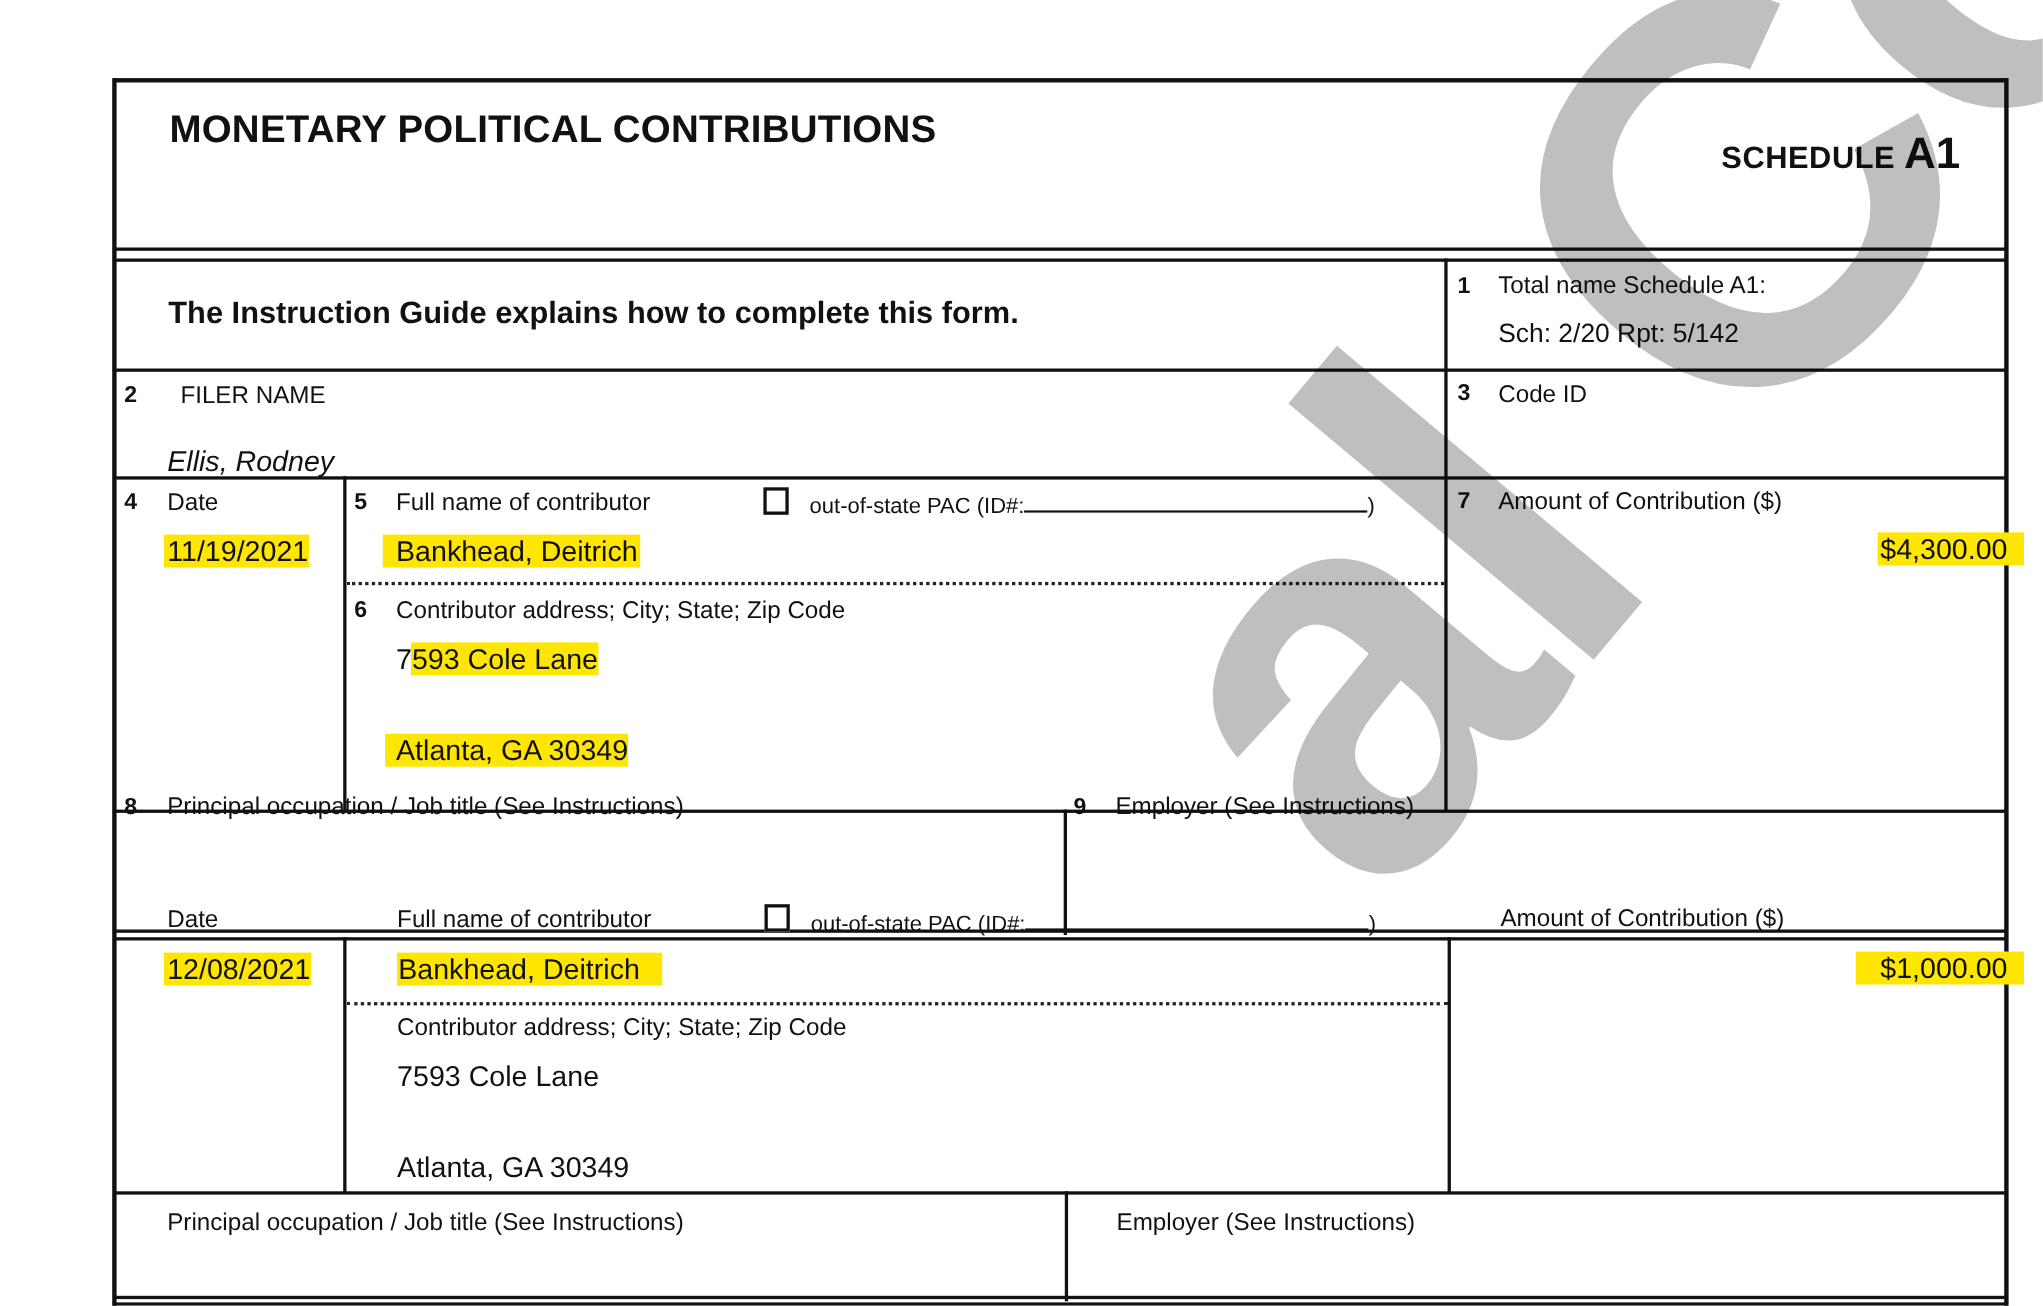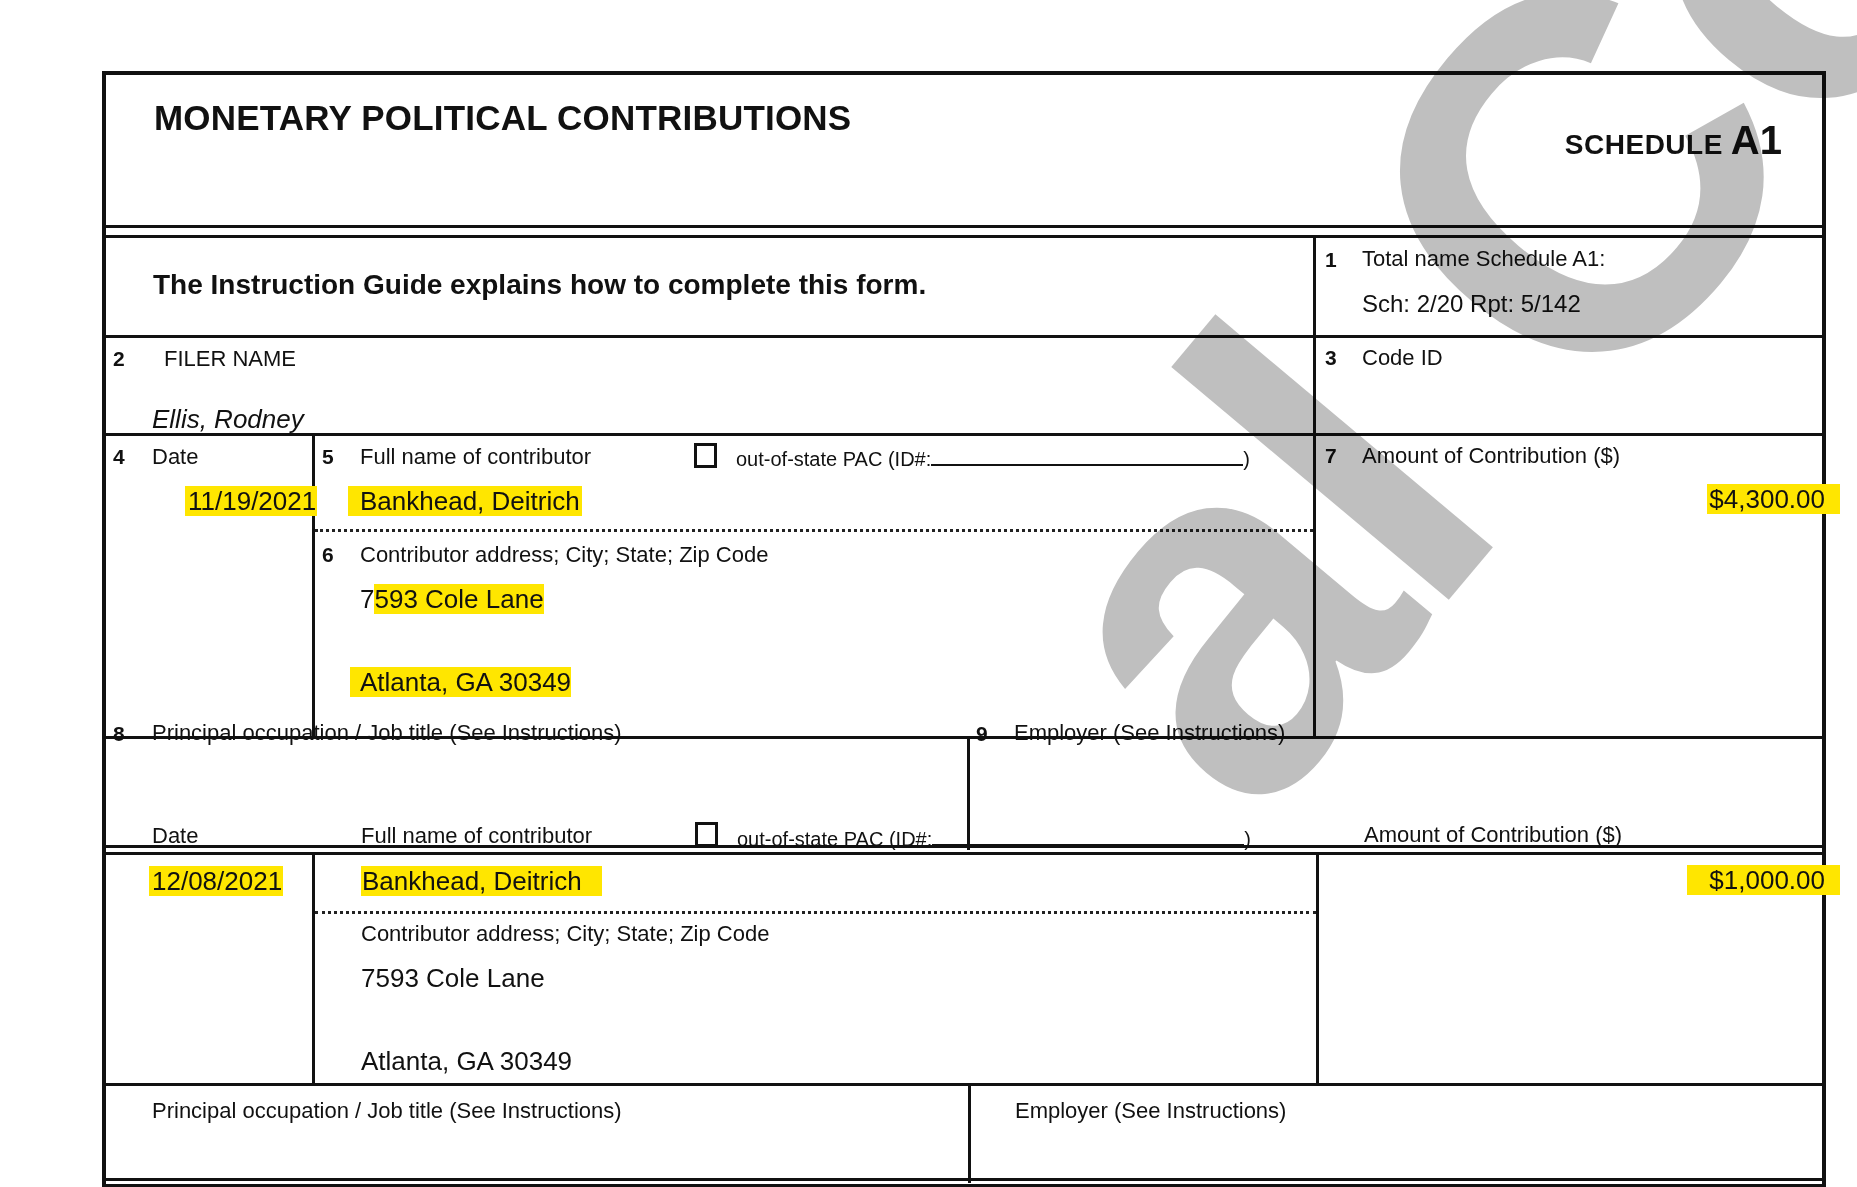--- a/index.html
+++ b/index.html
@@ -68,21 +68,21 @@
 <div class="num" style="left:113px; top:347px;">2</div>
 <div class="lbl" style="left:164px; top:346px;">FILER NAME</div>
 <div class="val" style="left:152px; top:404px;font-style:italic;">Ellis, Rodney</div>
 
 <div class="num" style="left:1325px; top:346px;">3</div>
 <div class="lbl" style="left:1362px; top:345px;">Code ID</div>
 
 <div>
   <div class="num" style="left:113px; top:445px;">4</div>
   <div class="lbl" style="left:152px; top:444px;">Date</div>
-  <div class="val hl" style="left:149px; top:486px; padding:0 1px 0 3px;margin-left:36px;">11/19/2021</div>
+  <div class="val hl" style="left:149px; top:486px; padding:0 1px 0 3px;">11/19/2021</div>
 
   <div class="num" style="left:322px; top:445px;">5</div>
   <div class="lbl" style="left:360px; top:444px;">Full name of contributor</div>
   <div class="checkbox" style="left:694px; top:443px;"></div>
   <div class="pac" style="left:736px; top:446px;">
     <span>out-of-state PAC (ID#:</span><span class="pac-blank"></span><span>)</span>
   </div>
   <div class="val hl" style="left:348px; top:486px; padding:0 2px 0 12px;">Bankhead, Deitrich</div>
 
   <div class="num" style="left:322px; top:543px;">6</div>

